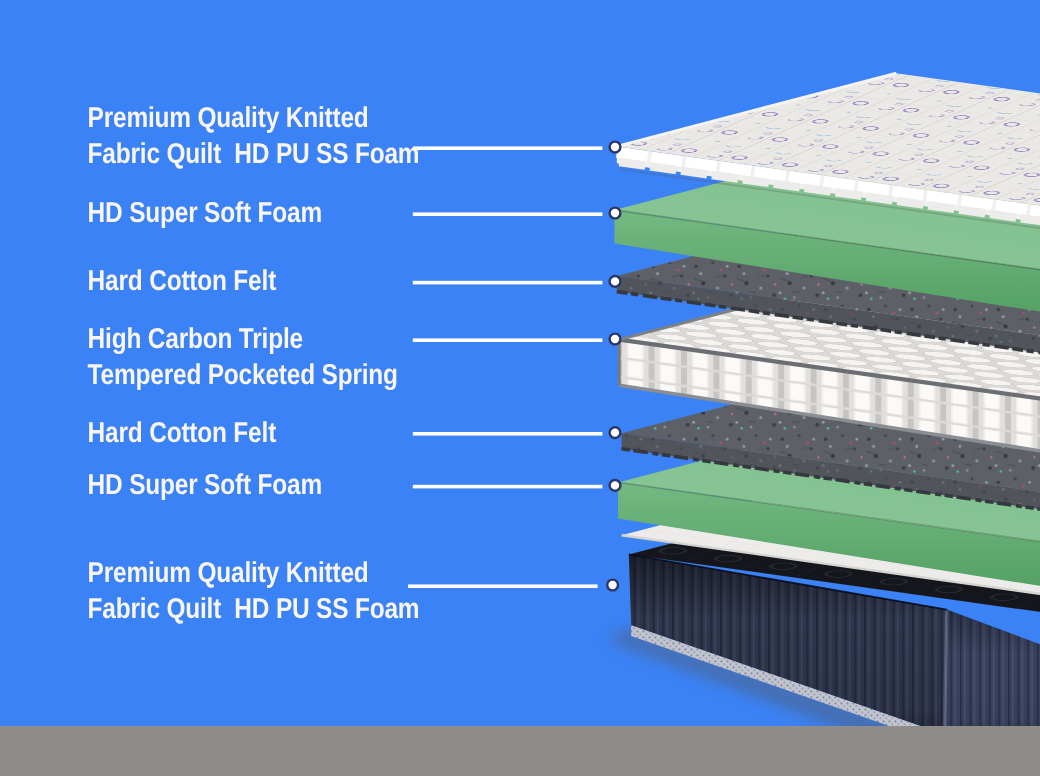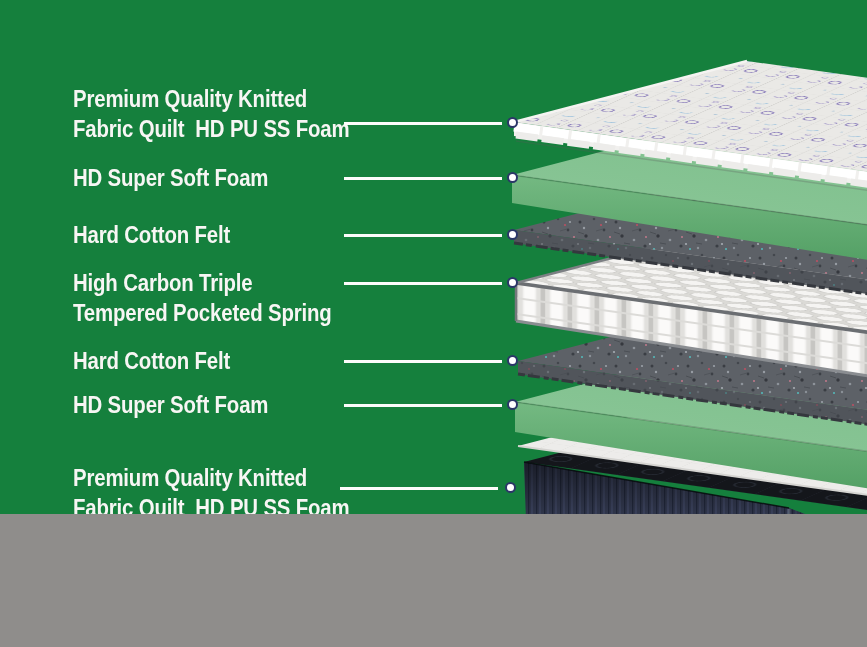--- a/index.html
+++ b/index.html
@@ -1,19 +1,19 @@
 <!DOCTYPE html>
 <html><head>
 <meta charset="utf-8">
 <style>
   html,body{margin:0;padding:0;background:#8f8d8b;}
   .stage{
     position:relative;
-    width:867px;height:514px;
-    background:#15803d;
+    width:867px;height:605px;
+    background:#3b82f6;
     overflow:hidden;
     font-family:"Liberation Sans","DejaVu Sans",sans-serif;
   }
   .diagram-svg{position:absolute;left:0;top:0;}
   .callout-text{
     position:absolute;
     left:73px;
     color:#f7f6f4;
     font-size:24px;
     font-weight:bold;

